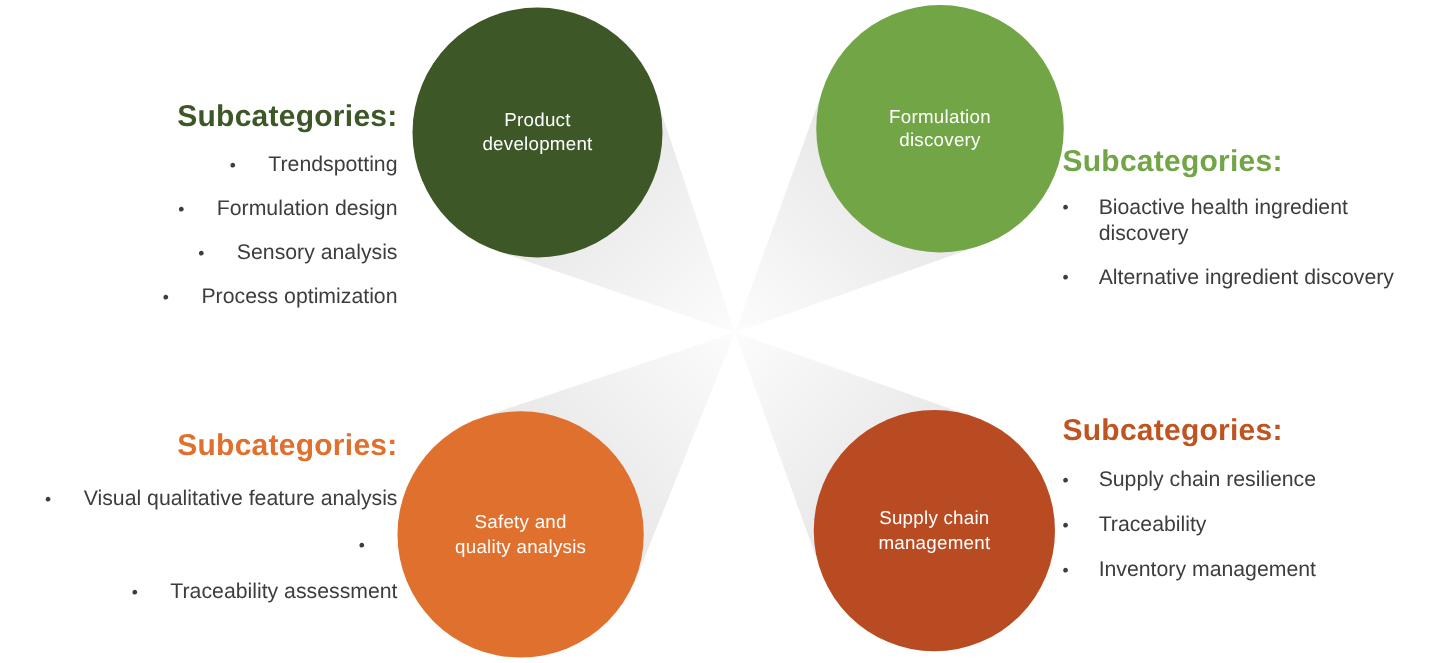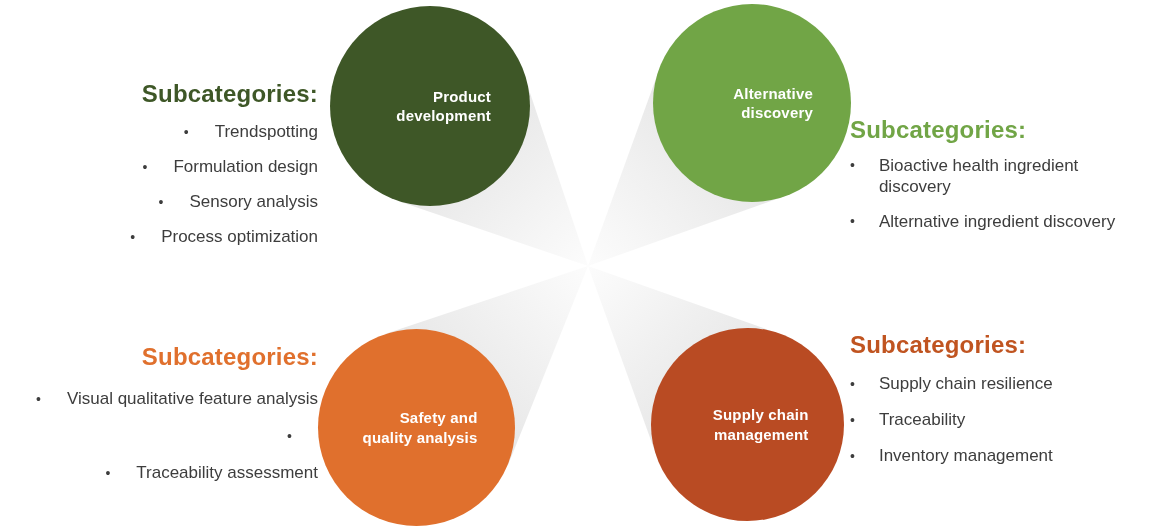--- a/index.html
+++ b/index.html
@@ -25,26 +25,25 @@
     position: absolute;
     z-index: 2;
     border-radius: 50%;
     display: flex;
     align-items: center;
     justify-content: center;
     text-align: center;
   }
   .circle .circle-label {
     color: #ffffff;
-    font-weight: bold;
+    font-weight: normal;
     font-size: 15px;
     line-height: 1.3;
     width: 122px;
     letter-spacing: 0.2px;
-    text-align: right;
   }
   .circle-product   { left: 330px; top: 6px;   width: 200px; height: 200px; background: #3e5727; }
   .circle-ingredient{ left: 653px; top: 4px;   width: 198px; height: 198px; background: #71a546; }
   .circle-safety    { left: 318px; top: 329px; width: 197px; height: 197px; background: #e0702d; }
   .circle-supply    { left: 651px; top: 328px; width: 193px; height: 193px; background: #b94b23; }
 
   .block {
     position: absolute;
     z-index: 3;
   }
@@ -133,21 +132,21 @@
     <polygon points="588,266 524,75 398,201" fill="url(#gradProduct)"></polygon>
     <polygon points="588,266 785,196 659,70" fill="url(#gradIngredient)"></polygon>
     <polygon points="588,266 385,334 508,465" fill="url(#gradSafety)"></polygon>
     <polygon points="588,266 657,457 780,334" fill="url(#gradSupply)"></polygon>
   </svg>
 
   <div class="circle circle-product">
     <div class="circle-label">Product development</div>
   </div>
   <div class="circle circle-ingredient">
-    <div class="circle-label">Alternative discovery</div>
+    <div class="circle-label">Formulation discovery</div>
   </div>
   <div class="circle circle-supply">
     <div class="circle-label">Supply chain management</div>
   </div>
   <div class="circle circle-safety">
     <div class="circle-label">Safety and quality analysis</div>
   </div>
 
   <div class="block block-tl block-right-aligned">
     <div class="sub-header hdr-dark-green">Subcategories:</div>

